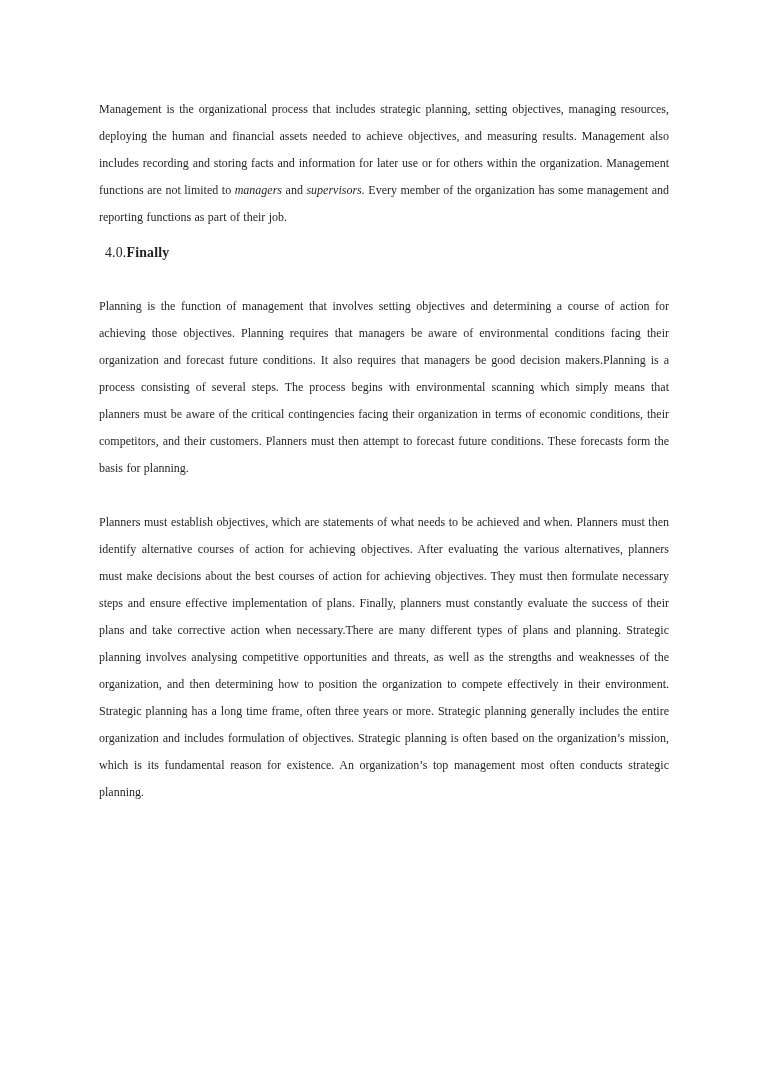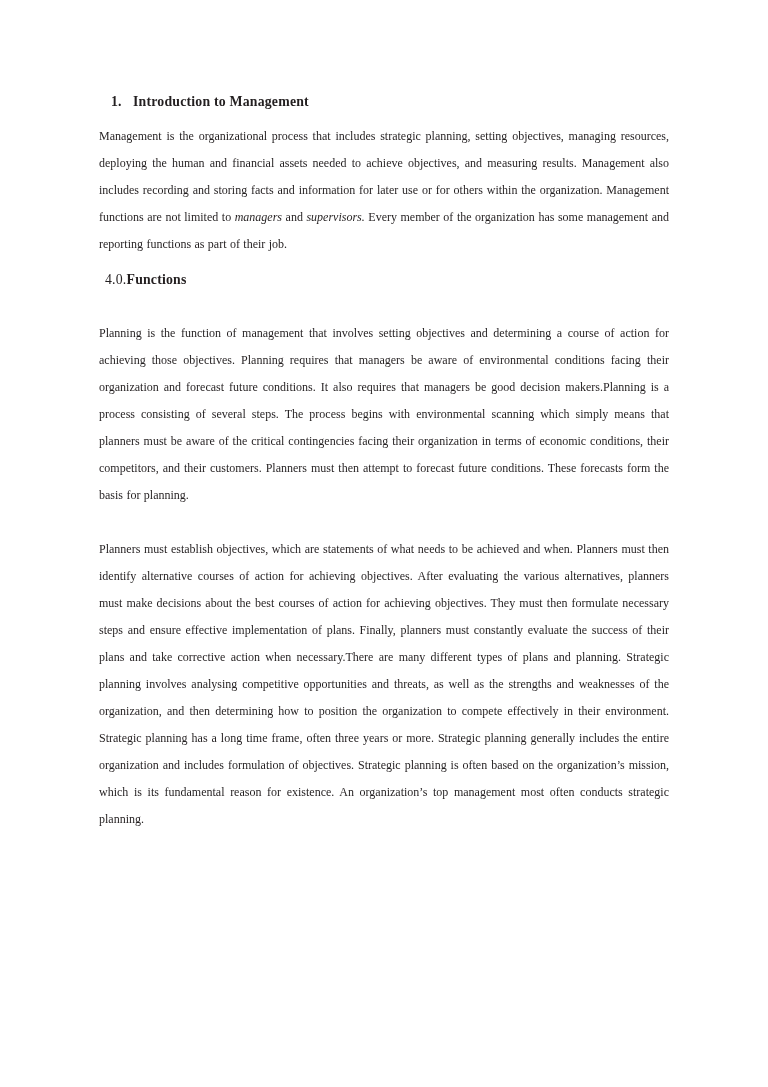--- a/index.html
+++ b/index.html
@@ -65,27 +65,24 @@
   i.em {
     font-style: italic;
   }
 </style>
 </head>
 <body>
 
 <div class="page">
   <div class="content">
 
-    <h2 class="h-num h1-level">
-      <span class="num">1.</span><span>Introduction to Management</span>
-    </h2>
 
     <p class="body"><span>Management is the organizational process that includes strategic planning, setting objectives, managing resources, deploying the human and financial assets needed to achieve objectives, and measuring results. Management also includes recording and storing facts and information for later use or for others within the organization. Management functions are not limited to </span><i class="em">managers</i><span> and </span><i class="em">supervisors.</i><span> Every member of the organization has some management and reporting functions as part of their job.</span></p>
 
 
-    <h3 class="h-num h2-level"><span>4.0.</span><span class="sub-label">Functions</span></h3>
+    <h3 class="h-num h2-level"><span>4.0.</span><span class="sub-label">Finally</span></h3>
 
     <p class="body gap-before">Planning is the function of management that involves setting objectives and determining a course of action for achieving those objectives. Planning requires that managers be aware of environmental conditions facing their organization and forecast future conditions. It also requires that managers be good decision makers.Planning is a process consisting of several steps. The process begins with environmental scanning which simply means that planners must be aware of the critical contingencies facing their organization in terms of economic conditions, their competitors, and their customers. Planners must then attempt to forecast future conditions. These forecasts form the basis for planning.</p>
 
     <p class="body gap-before">Planners must establish objectives, which are statements of what needs to be achieved and when. Planners must then identify alternative courses of action for achieving objectives. After evaluating the various alternatives, planners must make decisions about the best courses of action for achieving objectives. They must then formulate necessary steps and ensure effective implementation of plans. Finally, planners must constantly evaluate the success of their plans and take corrective action when necessary.There are many different types of plans and planning. Strategic planning involves analysing competitive opportunities and threats, as well as the strengths and weaknesses of the organization, and then determining how to position the organization to compete effectively in their environment. Strategic planning has a long time frame, often three years or more. Strategic planning generally includes the entire organization and includes formulation of objectives. Strategic planning is often based on the organization’s mission, which is its fundamental reason for existence. An organization’s top management most often conducts strategic planning.</p>
 
   </div>
 </div>
 
 </body></html>

